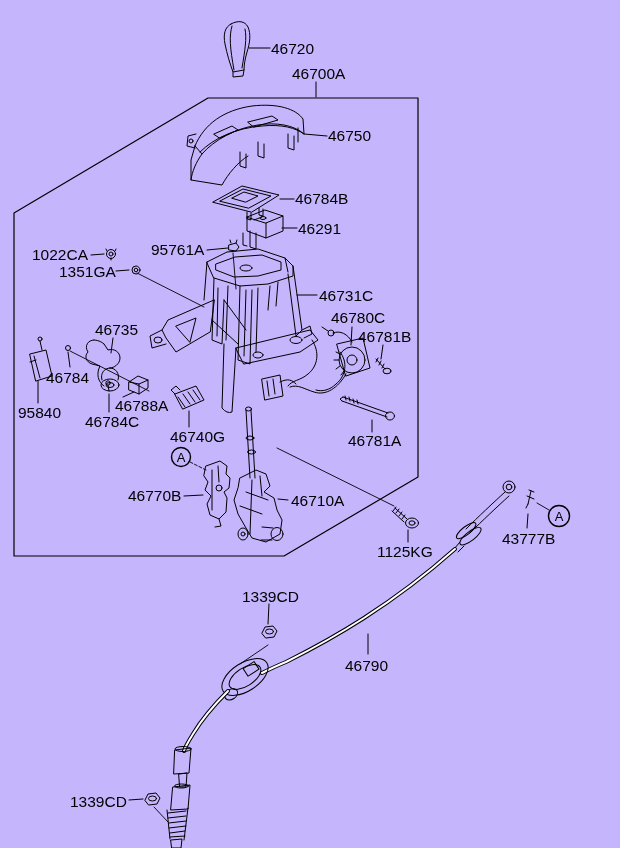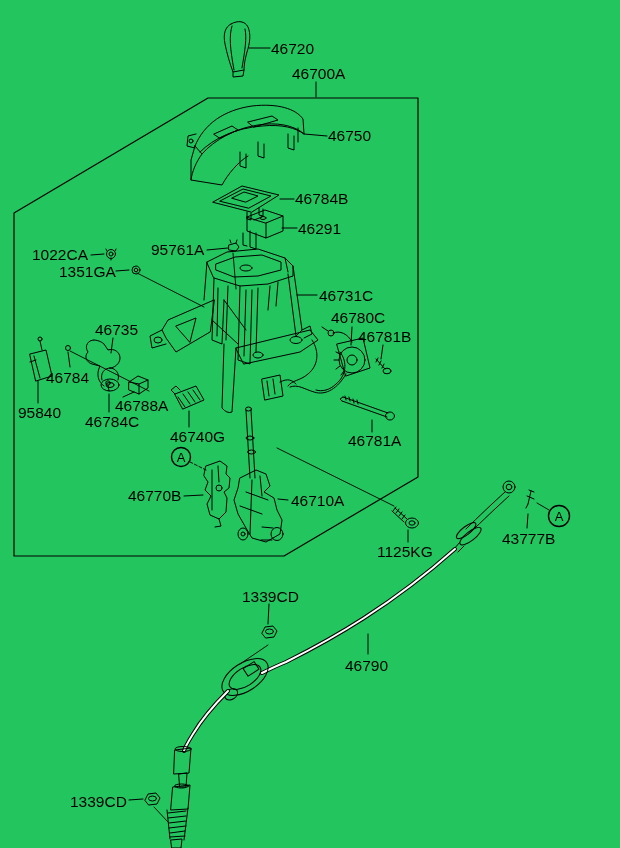--- a/index.html
+++ b/index.html
@@ -1,16 +1,16 @@
 <!DOCTYPE html>
 <html><head>
 <meta charset="utf-8">
 <style>
   html,body{margin:0;padding:0;background:#ffffff;}
-  .stage{position:relative;width:620px;height:848px;background:#22c55e;overflow:hidden;}
+  .stage{position:relative;width:620px;height:848px;background:#c4b5fd;overflow:hidden;}
   svg{display:block;}
   .lbl{font-family:"Liberation Sans",sans-serif;font-size:15.5px;fill:#000;}
   .mark{font-family:"Liberation Sans",sans-serif;font-size:13px;fill:#000;text-anchor:middle;}
 </style>
 </head>
 <body>
 
 <div class="stage">
 <svg width="620" height="848" viewBox="0 0 620 848">
 

